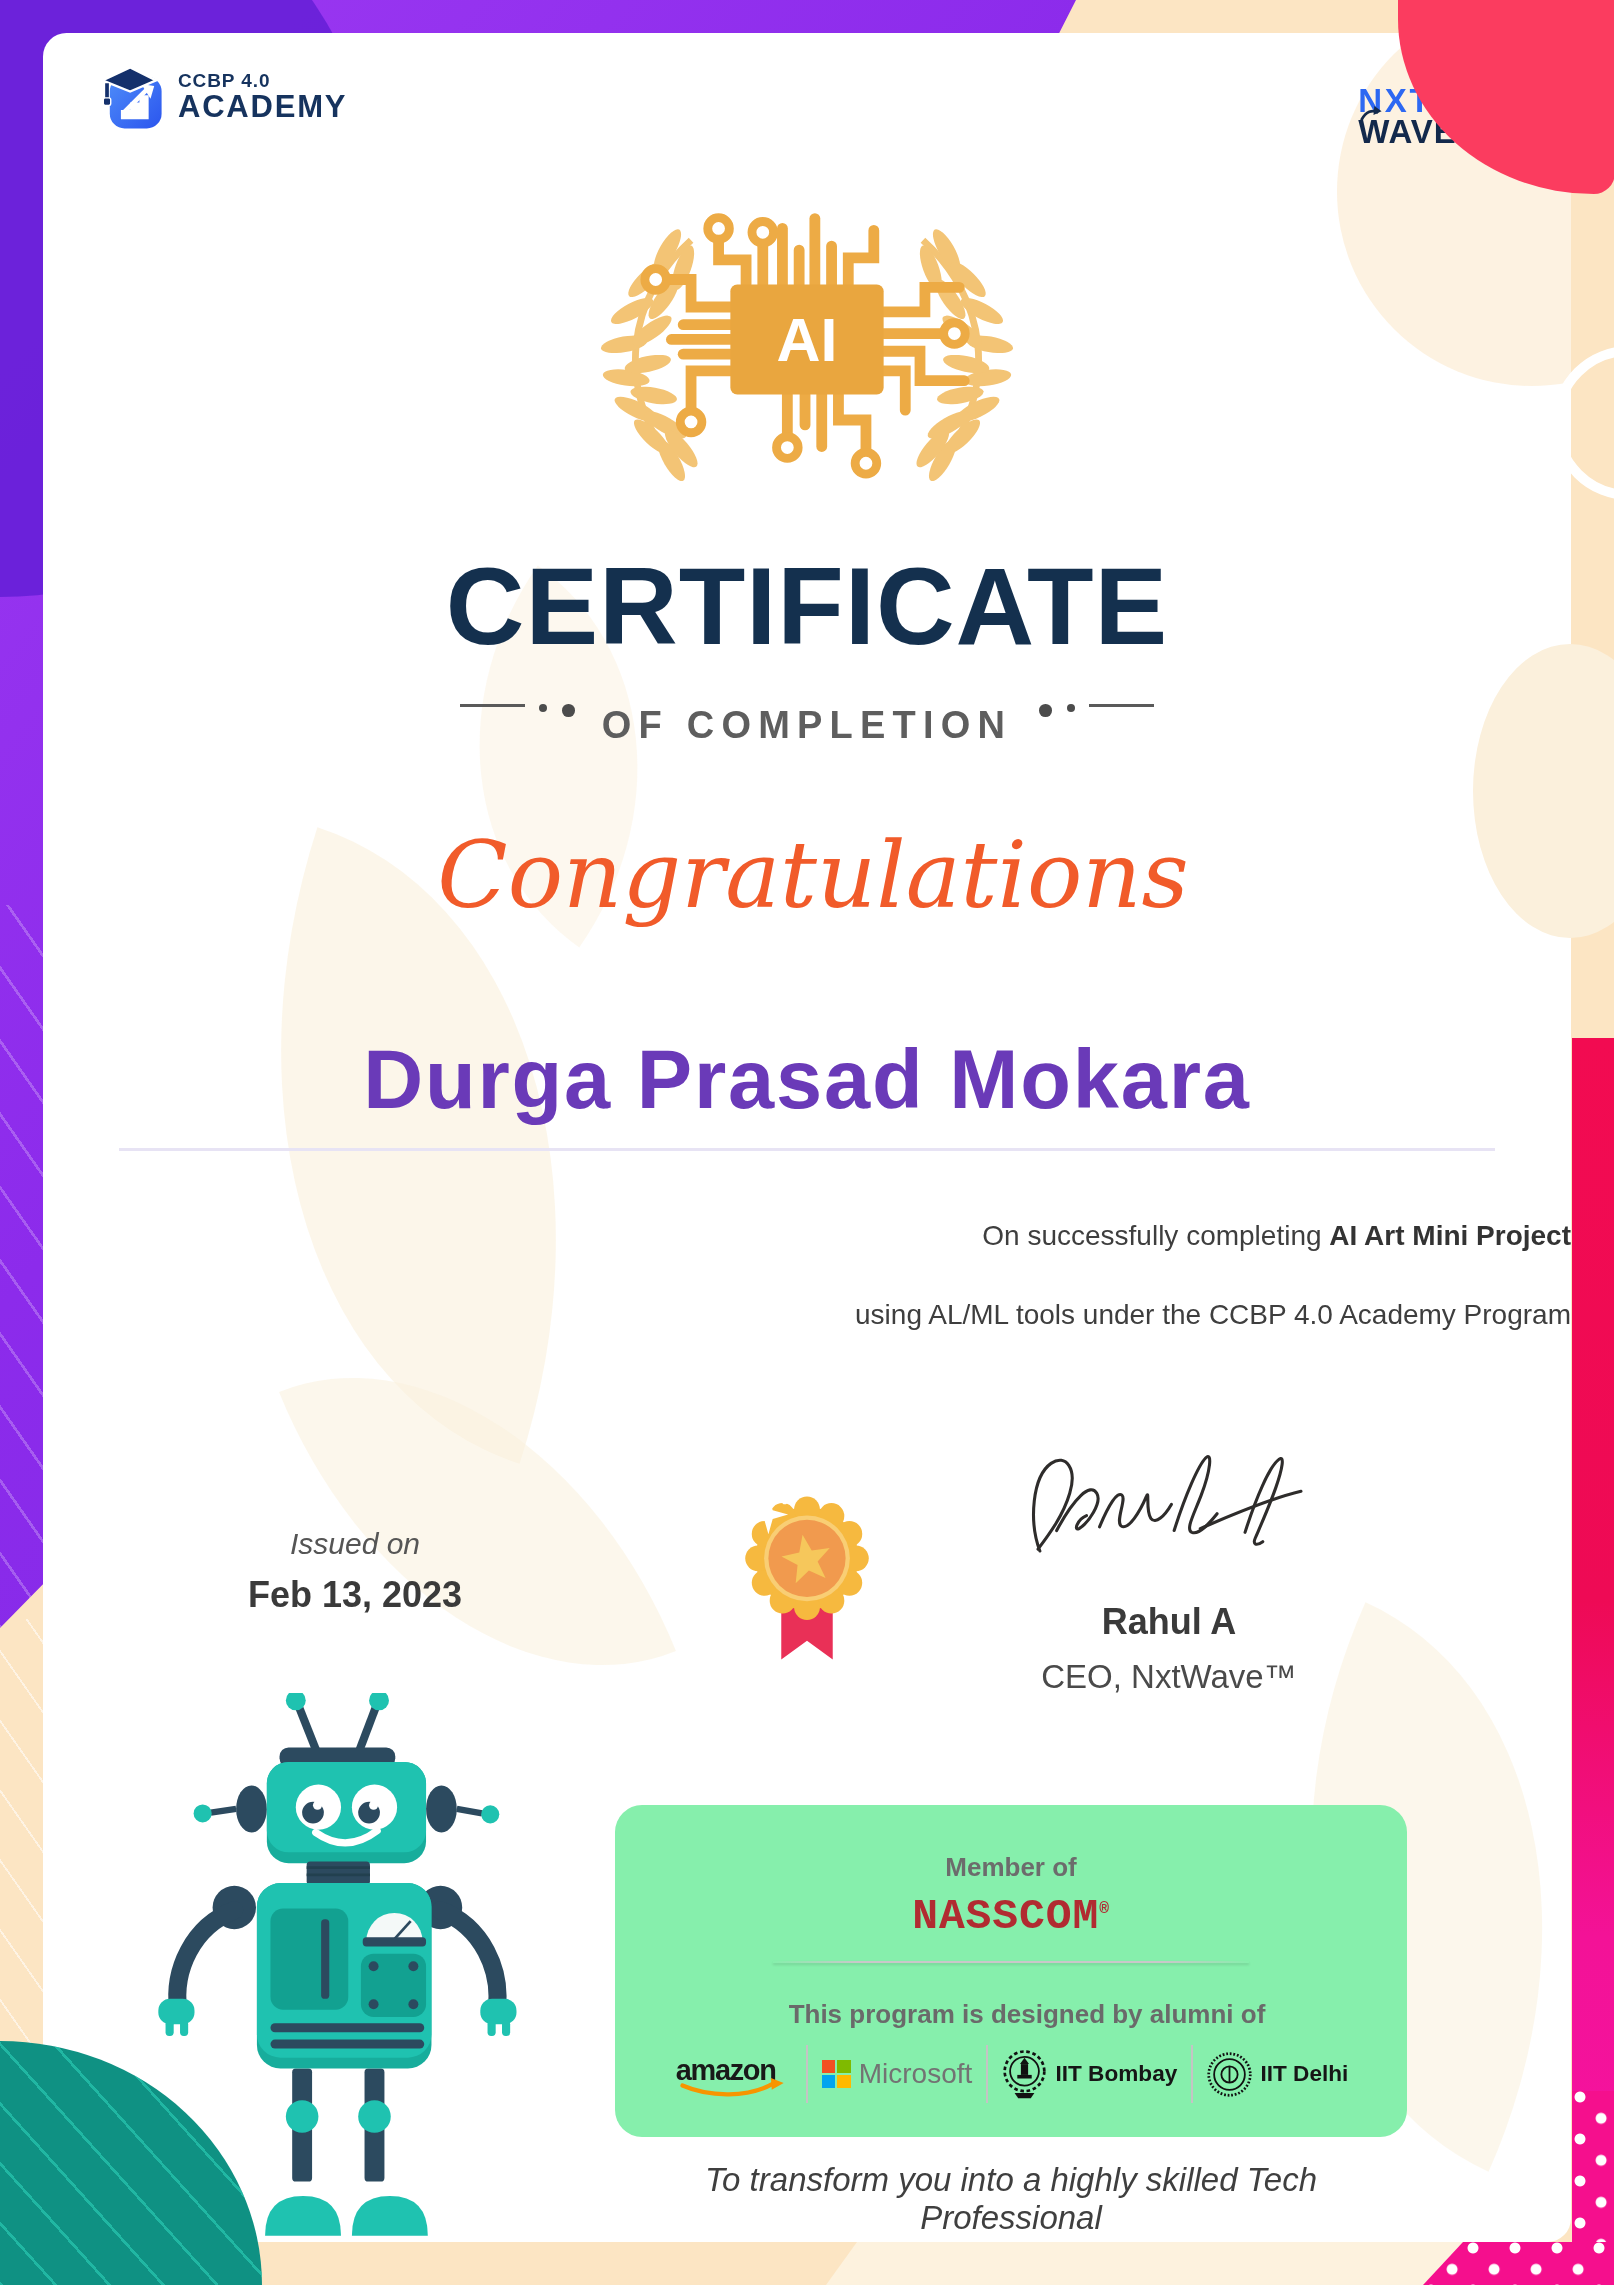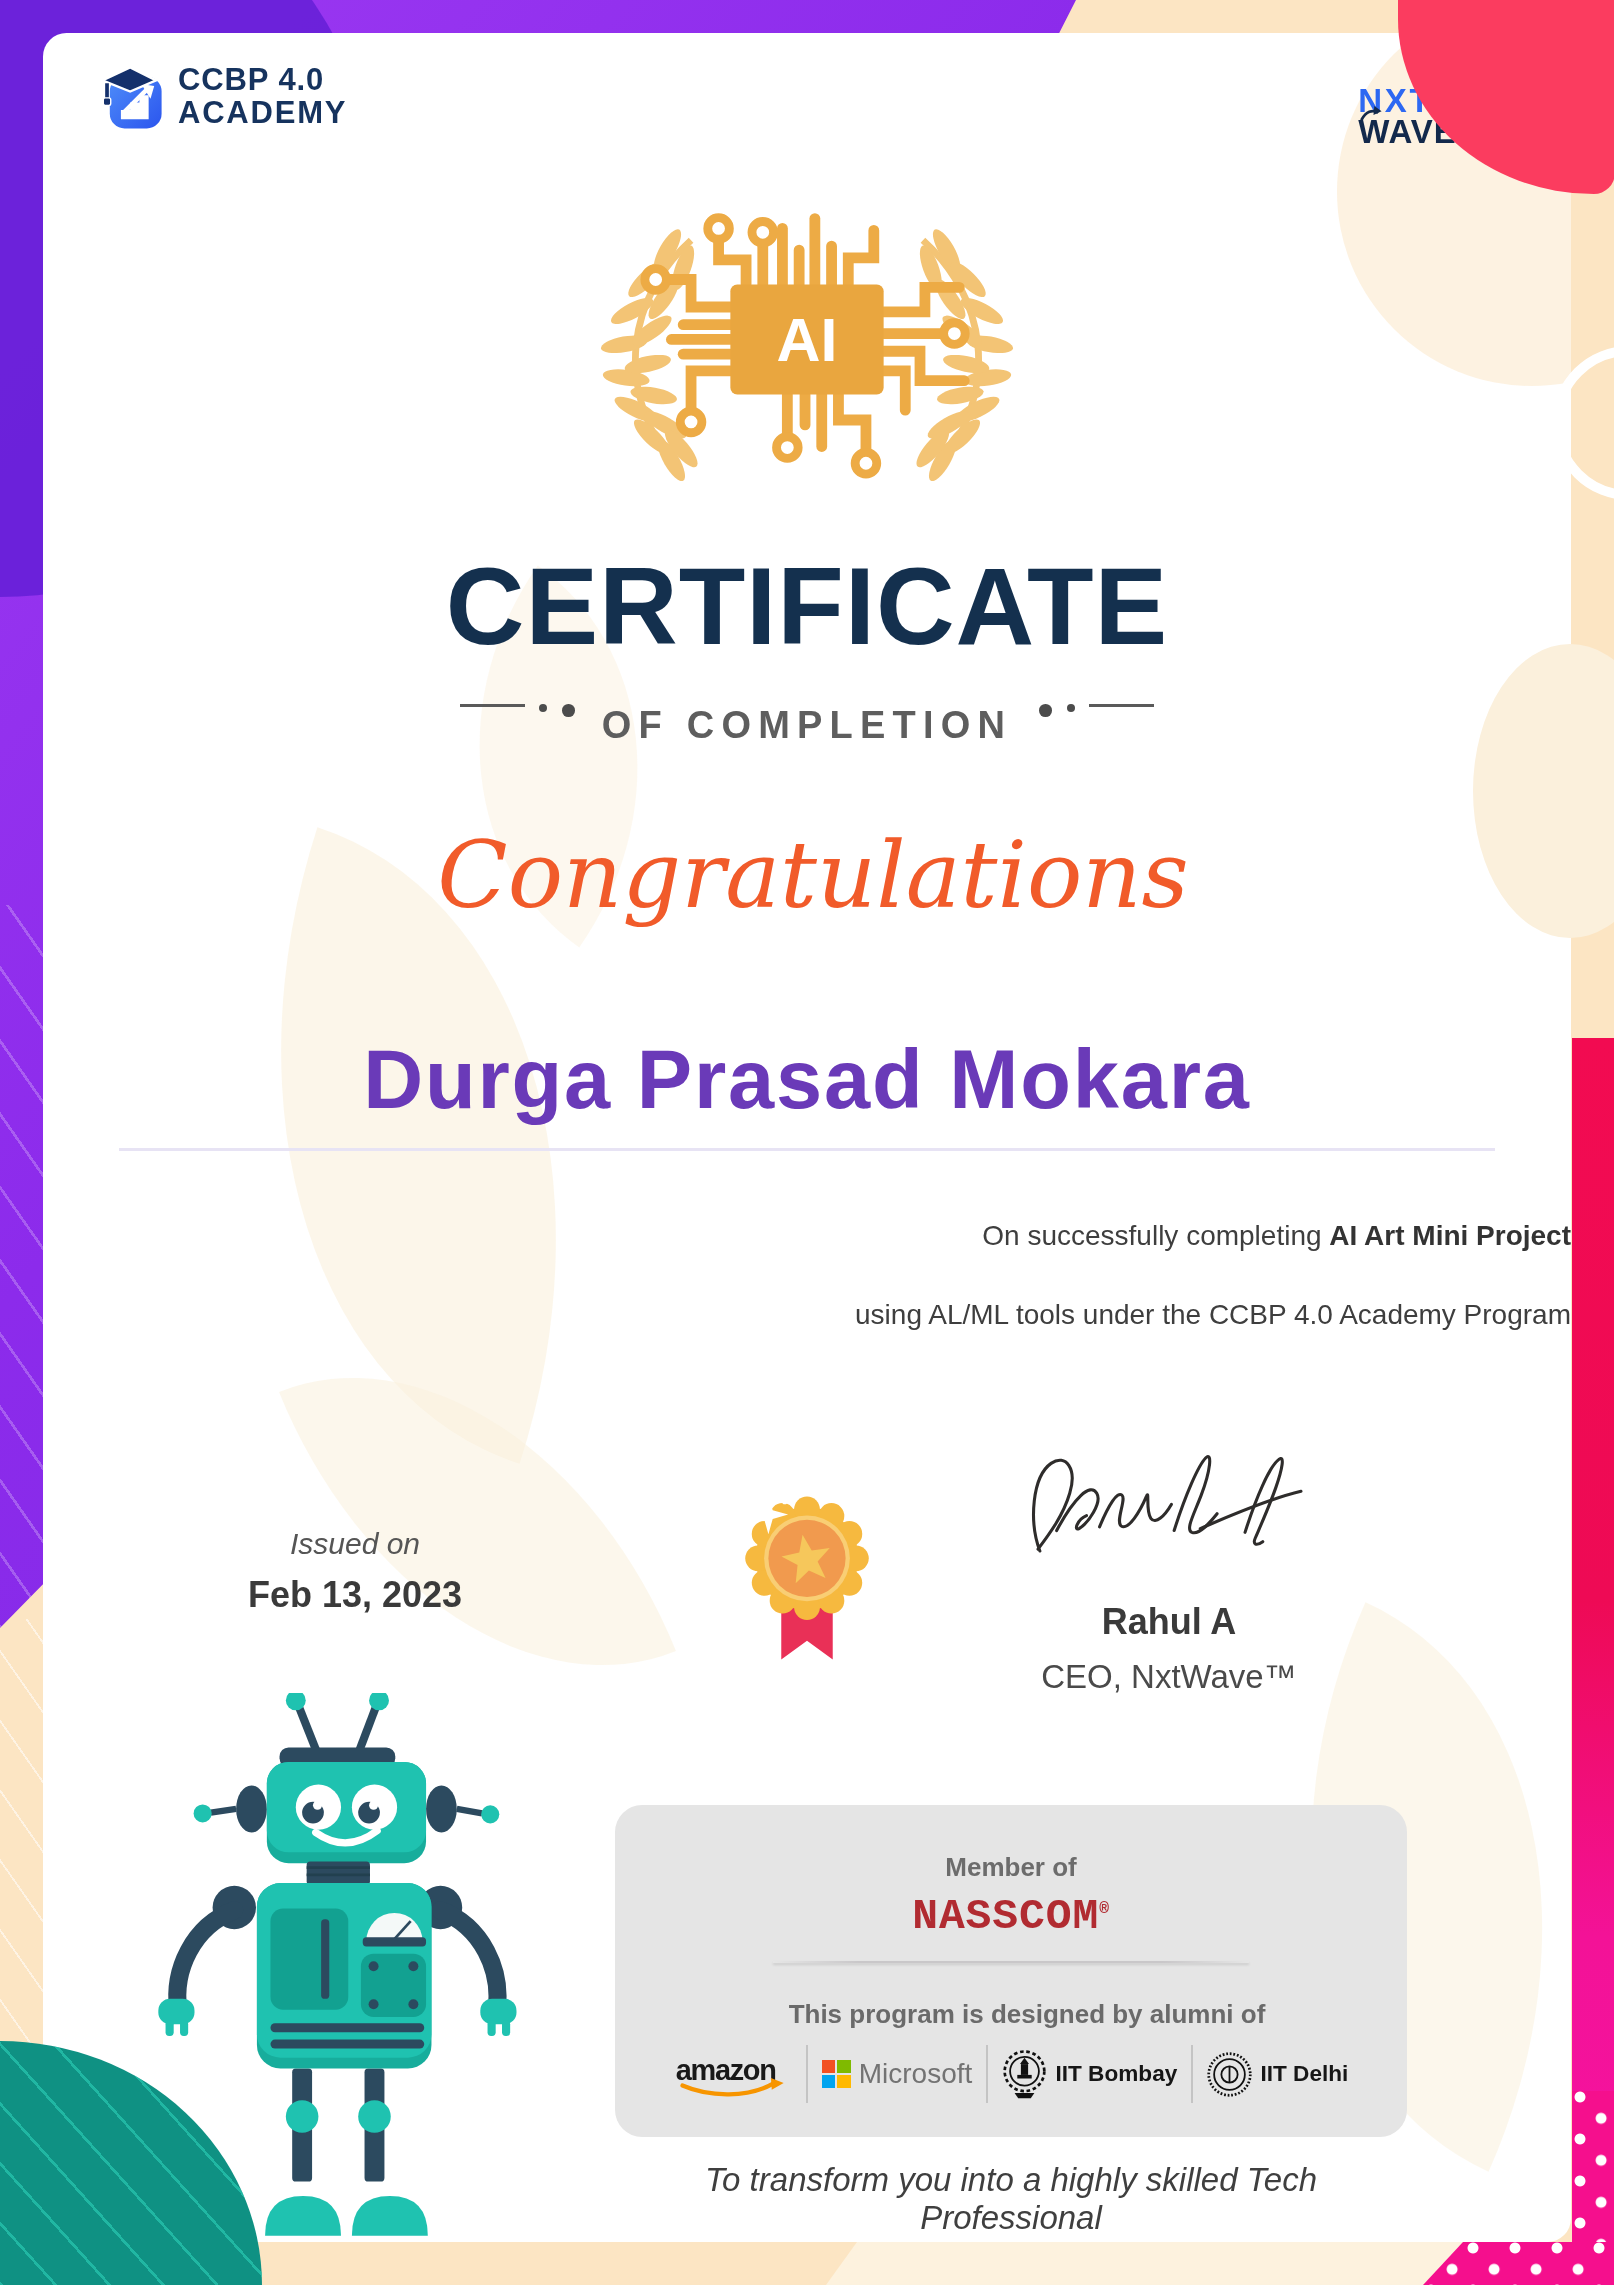--- a/index.html
+++ b/index.html
@@ -45,21 +45,21 @@
   .pale-circle { position:absolute; left:1294px; top:-36px; width:389px; height:389px;
     border-radius:50%; background:#FCEFDA; opacity:.8; }
   .wm { position:absolute; background:#FAF0DC; border-radius:0 100% 0 100%; }
   .wm1 { left:181px; top:841px; width:389px; height:543px; transform:rotate(18deg); opacity:.6; }
   .wm2 { left:299px; top:1294px; width:271px; height:389px; transform:rotate(-22deg); opacity:.55; }
   .wm3 { left:1212px; top:1619px; width:344px; height:470px; transform:rotate(24deg); opacity:.55; }
   .wm4 { left:389px; top:579px; width:253px; height:289px; transform:rotate(35deg); opacity:.45; }
   
   .logo-ccbp { position:absolute; left:52px; top:27px; display:flex; align-items:center; gap:9px; }
   .ccbp-text { line-height:1.05; color:#16335E; }
-  .ccbp-text .l1 { font-size:31px; font-weight:700; letter-spacing:0.9px; }
+  .ccbp-text .l1 { font-size:19px; font-weight:700; letter-spacing:0.9px; }
   .ccbp-text .l2 { font-size:31px; font-weight:800; letter-spacing:1.8px; }
   .logo-nxt { position:absolute; right:94px; top:52px; line-height:.95; }
   .logo-nxt .nxt { font-size:33px; font-weight:800; color:#2D68F2; letter-spacing:2.7px; }
   .logo-nxt .waverow { position:relative; display:flex; align-items:flex-end; }
   .logo-nxt .wave { font-size:33px; font-weight:800; color:#13294B; letter-spacing:0.9px; }
   .logo-nxt .tm { font-size:11px; font-weight:700; color:#13294B; margin-left:4.5px; padding-bottom:2.7px; }
   .nxt-arrow { position:absolute; left:0.9px; top:-11px; }
   
   .emblem { position:absolute; left:50%; top:156px; transform:translateX(-50%); }
   .cert-title { position:absolute; left:0; top:519px; width:100%; text-align:center;
@@ -85,21 +85,21 @@
   .issued .lbl { font-size:30px; font-style:italic; color:#555; }
   .issued .date { font-size:36px; font-weight:700; color:#3A3A3A; margin-top:12.7px; }
   .medal { position:absolute; left:678px; top:1431px; }
   .sig-block { position:absolute; left:927px; top:1408px; width:398px; text-align:center; }
   .sig-name { font-size:36px; font-weight:700; color:#3A3A3A; margin-top:5.4px; }
   .sig-role { font-size:33px; color:#4A4A4A; margin-top:14.5px; }
   
   .robot { position:absolute; left:90px; top:1660px; }
   
   .card { position:absolute; left:572px; top:1772px; width:792px; height:332px;
-    background:#e5e5e5; border-radius:27px; }
+    background:#86efac; border-radius:27px; }
   .card .member { position:absolute; top:47px; width:100%; text-align:center;
     font-size:26px; font-weight:600; color:#6C6C6C; }
   .card .nasscom { position:absolute; top:87px; width:100%; text-align:center;
     font-size:43px; font-weight:800; letter-spacing:0.9px; color:#B12B31;font-family:Liberation Mono, monospace; }
   .card .nasscom sup { font-size:16.3px; }
   .card .card-div { position:absolute; top:156px; left:20%; width:60%; height:1.8px;
     background:linear-gradient(90deg, transparent, #C9C7C9 18%, #C9C7C9 82%, transparent);
     box-shadow:0 1.8px 2.7px rgba(0,0,0,.14); }
   .card .designed { position:absolute; top:194px; width:100%; text-align:center;
     font-size:26px; font-weight:600; color:#6A6A6A;padding-left:32px; }

